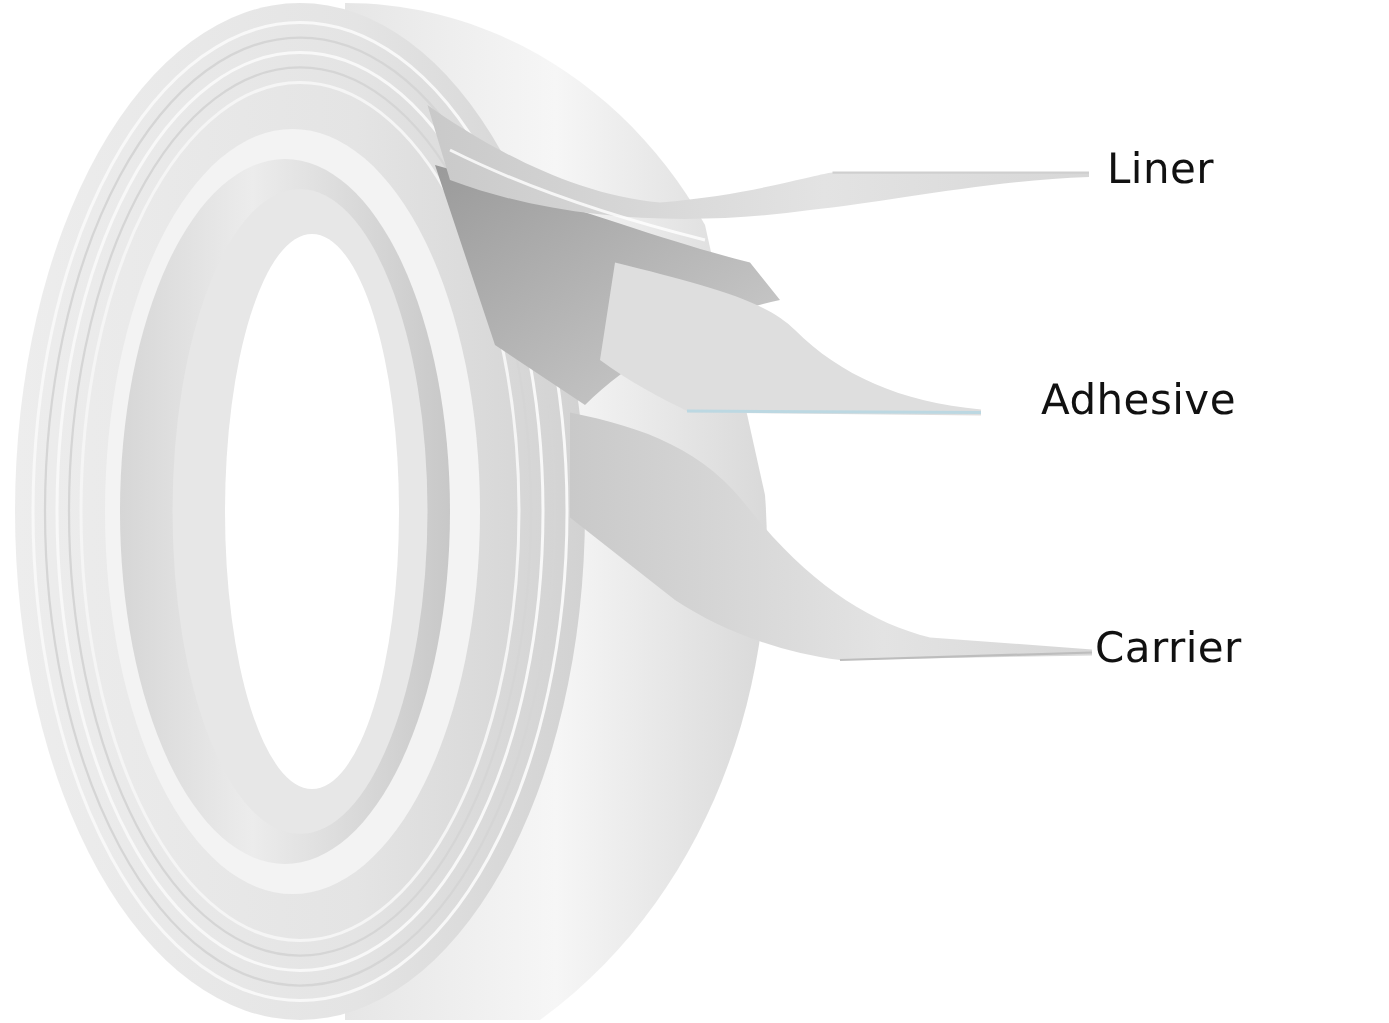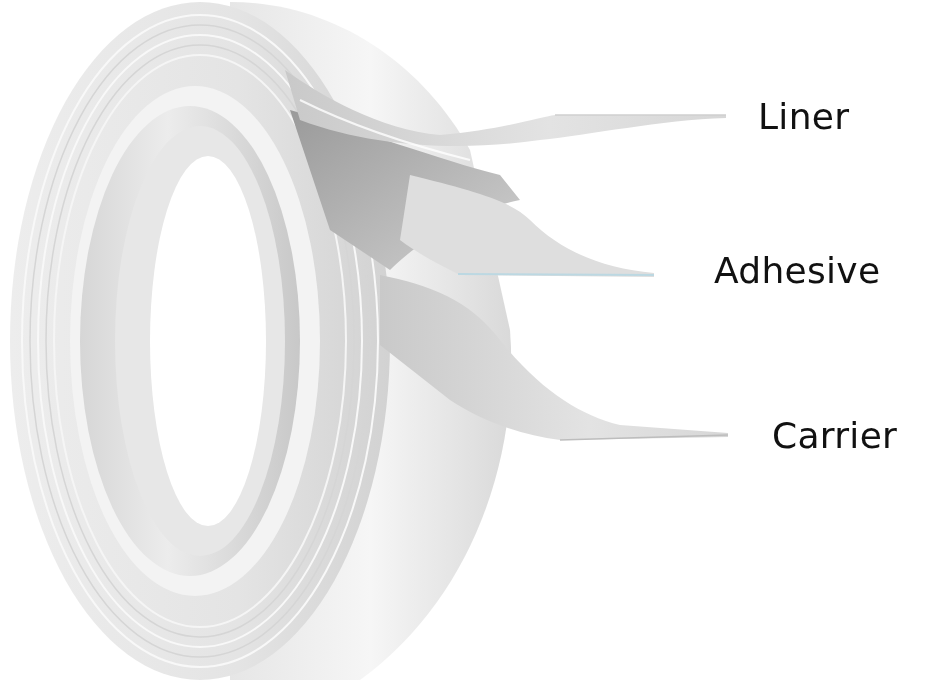--- a/index.html
+++ b/index.html
@@ -1,21 +1,21 @@
 <!DOCTYPE html>
 <html><head>
 <meta charset="utf-8">
 <style>
   html, body { margin:0; padding:0; background:#ffffff; }
   body { width:926px; height:682px; position:relative; overflow:hidden; font-family:"DejaVu Sans", sans-serif; }
   .art { position:absolute; left:0; top:0; width:926px; height:682px; }
-  .label { position:absolute; color:#111111; font-family:"DejaVu Sans", sans-serif; font-size:36px; line-height:1; letter-spacing:0.3px;margin-left:20px; }
+  .label { position:absolute; color:#111111; font-family:"DejaVu Sans", sans-serif; font-size:28px; line-height:1; letter-spacing:0.3px; }
   .label-liner { left:738px; top:99px; }
   .label-adhesive { left:694px; top:253px; }
-  .label-carrier { left:752px; top:418px; }
+  .label-carrier { left:730px; top:418px; }
 </style>
 </head>
 <body>
 
 <svg class="art" viewBox="0 0 926 682" xmlns="http://www.w3.org/2000/svg">
   <defs>
     <linearGradient id="sideGrad" x1="0" y1="0" x2="1" y2="0">
       <stop offset="0" stop-color="#e6e6e6"></stop>
       <stop offset="0.5" stop-color="#f6f6f6"></stop>
       <stop offset="1" stop-color="#d9d9d9"></stop>

